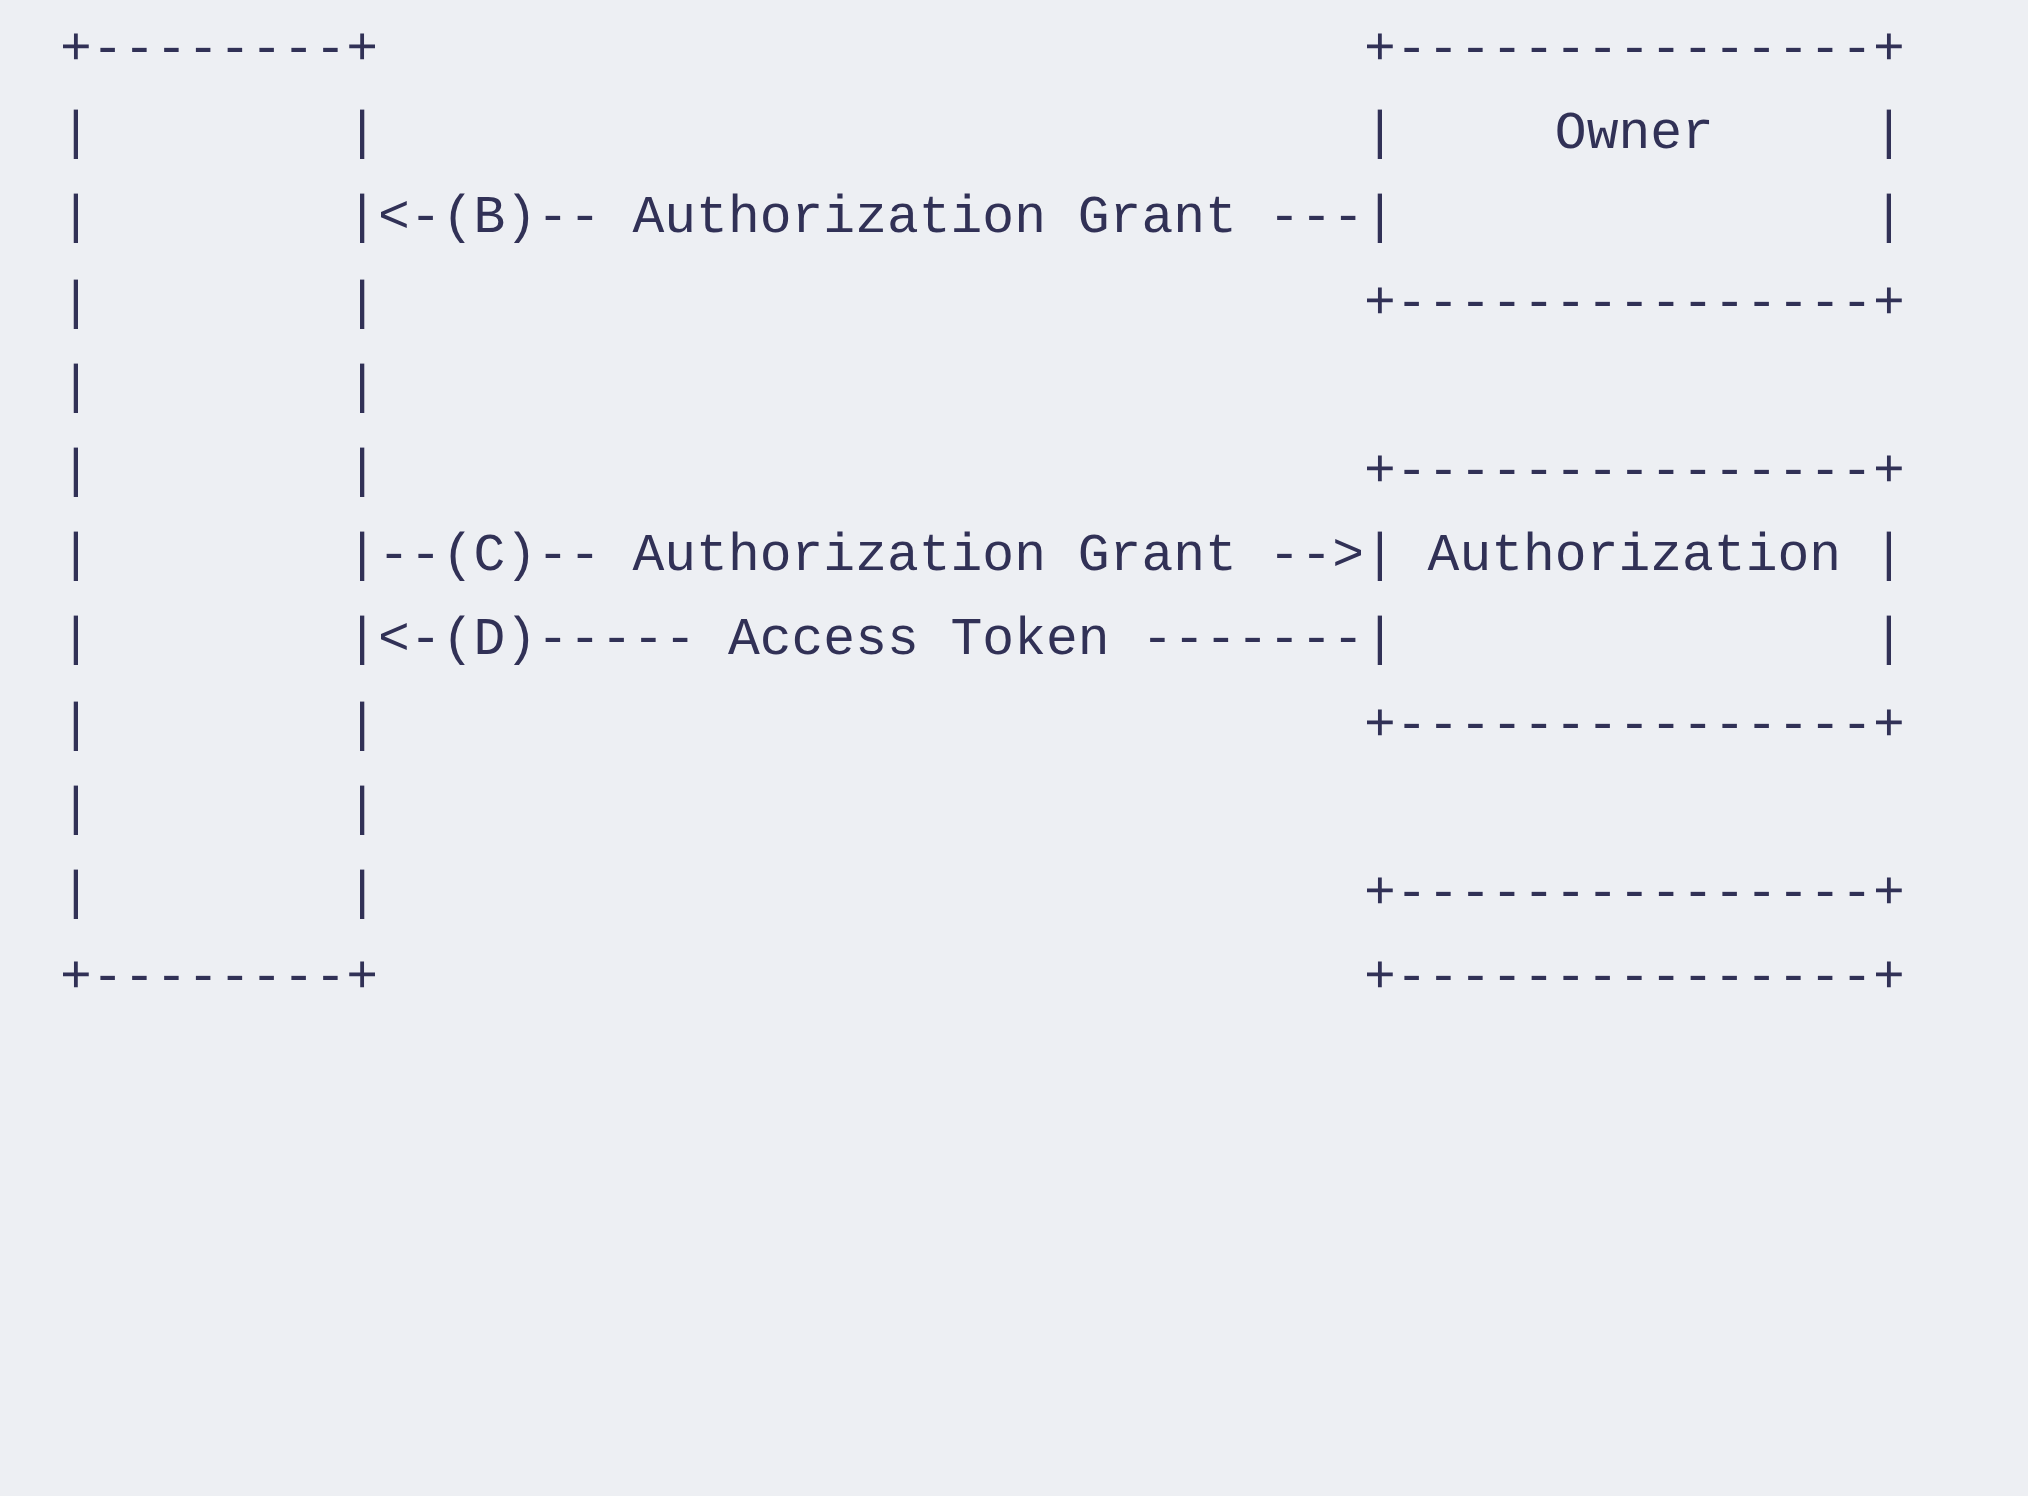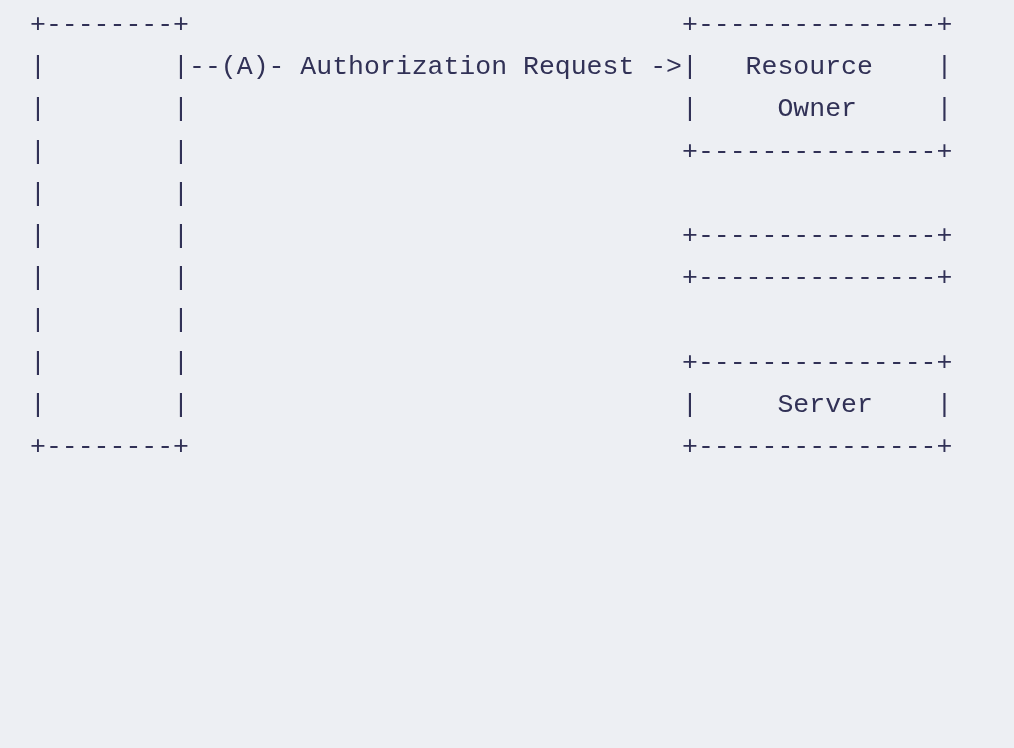--- a/index.html
+++ b/index.html
@@ -30,24 +30,25 @@
     white-space: pre;
     height: 42.2px;
   }
 </style>
 </head>
 <body style="background: rgb(237, 239, 243);">
 
 <div class="diagram-canvas">
   <div class="ascii-art" style="color: rgb(49, 49, 86);">
     <div class="ascii-line">+--------+                               +---------------+</div>
-    <div class="ascii-line">|        |--(A)- Authorization Request -&gt;|   Resource    |</div>
     <div class="ascii-line">|        |                               |     Owner     |</div>
+    <div class="ascii-line">|        |&lt;-(B)-- Authorization Grant ---|               |</div>
     <div class="ascii-line">|        |                               +---------------+</div>
     <div class="ascii-line">|        |</div>
     <div class="ascii-line">|        |                               +---------------+</div>
+    <div class="ascii-line">|        |--(C)-- Authorization Grant --&gt;| Authorization |</div>
+    <div class="ascii-line">|        |&lt;-(D)----- Access Token -------|               |</div>
     <div class="ascii-line">|        |                               +---------------+</div>
     <div class="ascii-line">|        |</div>
     <div class="ascii-line">|        |                               +---------------+</div>
-    <div class="ascii-line">|        |                               |     Server    |</div>
     <div class="ascii-line">+--------+                               +---------------+</div>
   </div>
 </div>
 
 </body></html>

